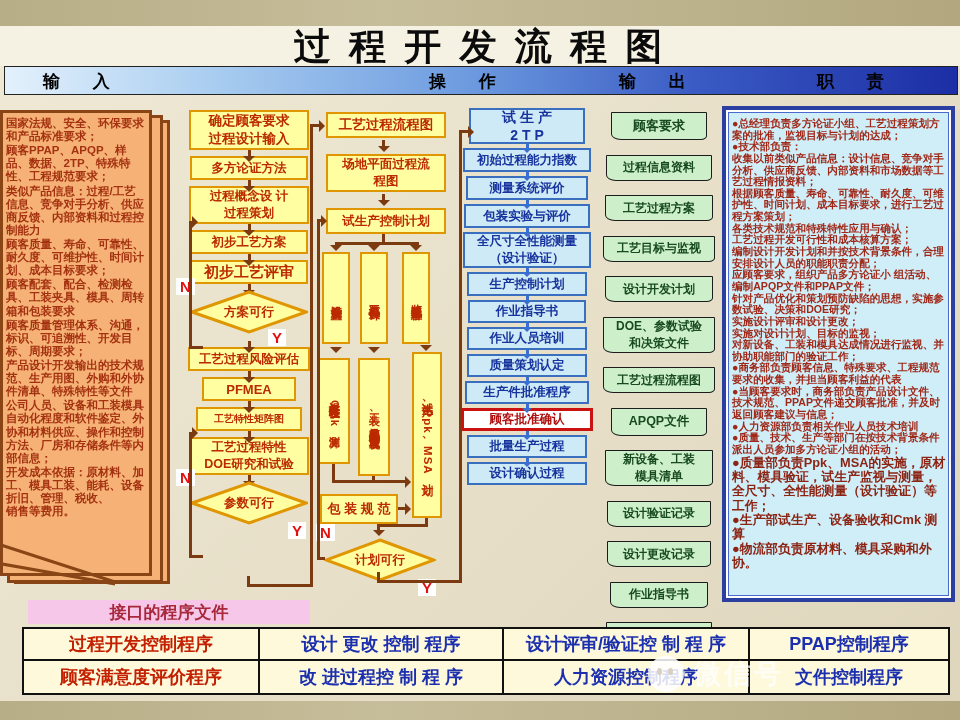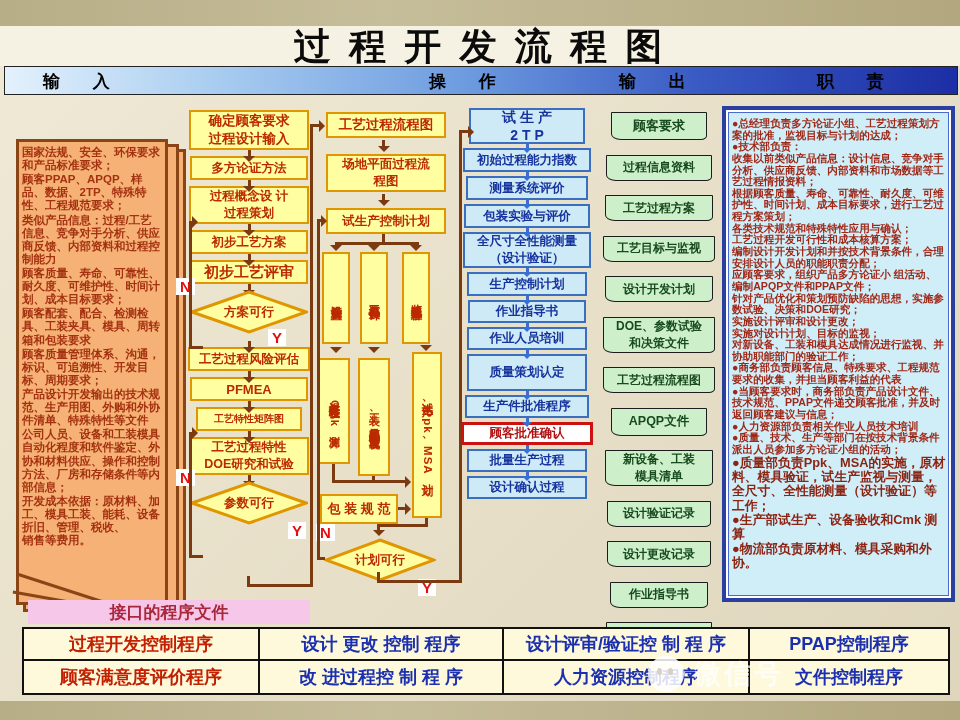--- a/index.html
+++ b/index.html
@@ -11,21 +11,21 @@
   .strip{position:absolute;left:0;width:960px;background:linear-gradient(90deg,#b7ad86,#c6bd9a 40%,#b2a77e);}
   
   #title-band{position:absolute;left:0;top:26px;width:960px;height:40px;background:#f6f2e3;}
   #title{position:absolute;left:0;top:22px;width:960px;text-align:center;font-size:37px;font-weight:bold;color:#0b0b0b;letter-spacing:4px;}
   
   #header-bar{position:absolute;left:4px;top:66px;width:952px;height:27px;
     background:linear-gradient(90deg,#e3f1fc 0%,#a9cdf0 22%,#6e9ce0 48%,#3b5cc4 72%,#1c2ea5 100%);
     border:1px solid #222;}
   .hcol{position:absolute;top:3px;font-size:17px;font-weight:bold;color:#000;letter-spacing:14px;}
   
-  #left-panel{position:absolute;left:16px;top:110px;width:160px;height:474px;margin-top:29px;}
+  #left-panel{position:absolute;left:0;top:110px;width:160px;height:474px;}
   .page-layer{position:absolute;background:#f6b276;border:3px solid #8a4516;}
   #lp-l2{left:14px;top:10px;width:150px;height:458px;}
   #lp-l1{left:7px;top:5px;width:150px;height:462px;}
   #lp-main{left:0;top:0;width:152px;height:466px;padding:4px 3px;box-sizing:border-box;}
   #lp-main .txt{font-size:11.5px;line-height:1.14;font-weight:bold;color:#a43110;}
   #lp-main p{margin:0 0 1px 0;}
   
   .fan{position:absolute;border-top:3px solid #8a4516;width:120px;height:0;}
   
   .ybox{background:#ffffa2;border:2.5px solid #df9600;color:#bb2a00;font-weight:bold;
@@ -143,21 +143,21 @@
           <polygon points="59,2 116,22 59,42 2,22" fill="#ffffa2" stroke="#df9600" stroke-width="3"></polygon>
         </svg>
       <span class="dlabel">方案可行</span>
       <span class="nv" style="left:-14px;top:-12px;">N</span>
       <span class="nv" style="right:22px;bottom:-12px;">Y</span>
     </div>
     <div class="sp"></div>
     <div class="arr"></div>
     <div class="ybox" style="width:122px;height:24px;font-size:12.5px;">工艺过程风险评估</div>
     <div class="arr"></div>
-    <div class="ybox" style="width:118px;height:24px;font-size:13px;">PFMEA</div>
+    <div class="ybox" style="width:94px;height:24px;font-size:13px;">PFMEA</div>
     <div class="arr"></div>
     <div class="ybox" style="width:106px;height:24px;font-size:10px;">工艺特性矩阵图</div>
     <div class="arr"></div>
     <div class="ybox pre" style="width:120px;height:38px;font-size:12.5px;">工艺过程特性
 DOE研究和试验</div>
     <div class="arr"></div>
     <div class="dwrap" style="width:118px;height:44px;">
       <svg width="118" height="44">
           <polygon points="59,2 116,22 59,42 2,22" fill="#ffffa2" stroke="#df9600" stroke-width="3"></polygon>
         </svg>
@@ -229,21 +229,21 @@
     <div class="arrb"></div>
     <div class="bbox pre" style="width:128px;height:36px;font-size:12.5px;">全尺寸全性能测量
 （设计验证）</div>
     <div class="arrb"></div>
     <div class="bbox" style="width:120px;height:24px;font-size:12.5px;">生产控制计划</div>
     <div class="arrb"></div>
     <div class="bbox" style="width:118px;height:23px;font-size:12.5px;">作业指导书</div>
     <div class="arrb"></div>
     <div class="bbox" style="width:120px;height:23px;font-size:12.5px;">作业人员培训</div>
     <div class="arrb"></div>
-    <div class="bbox" style="width:120px;height:37px;font-size:12.5px;">质量策划认定</div>
+    <div class="bbox" style="width:120px;height:23px;font-size:12.5px;">质量策划认定</div>
     <div class="arrb"></div>
     <div class="bbox" style="width:124px;height:23px;font-size:12.5px;">生产件批准程序</div>
     <div class="arrb"></div>
     <div class="bbox rbox" style="width:132px;height:23px;font-size:12.5px;">顾客批准确认</div>
     <div class="arrb"></div>
     <div class="bbox" style="width:120px;height:23px;font-size:12.5px;">批量生产过程</div>
     <div class="arrb"></div>
     <div class="bbox" style="width:120px;height:23px;font-size:12.5px;">设计确认过程</div>
   </div>
 

